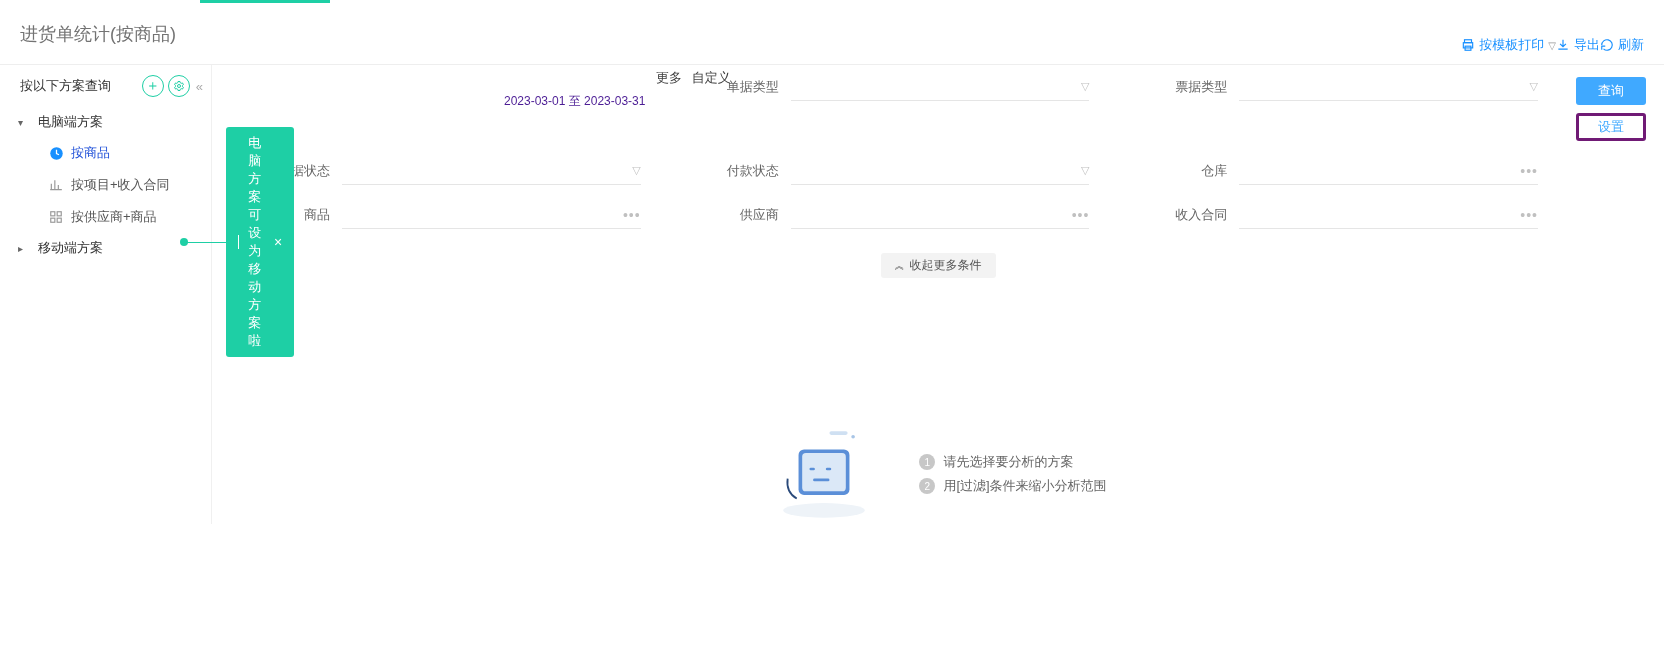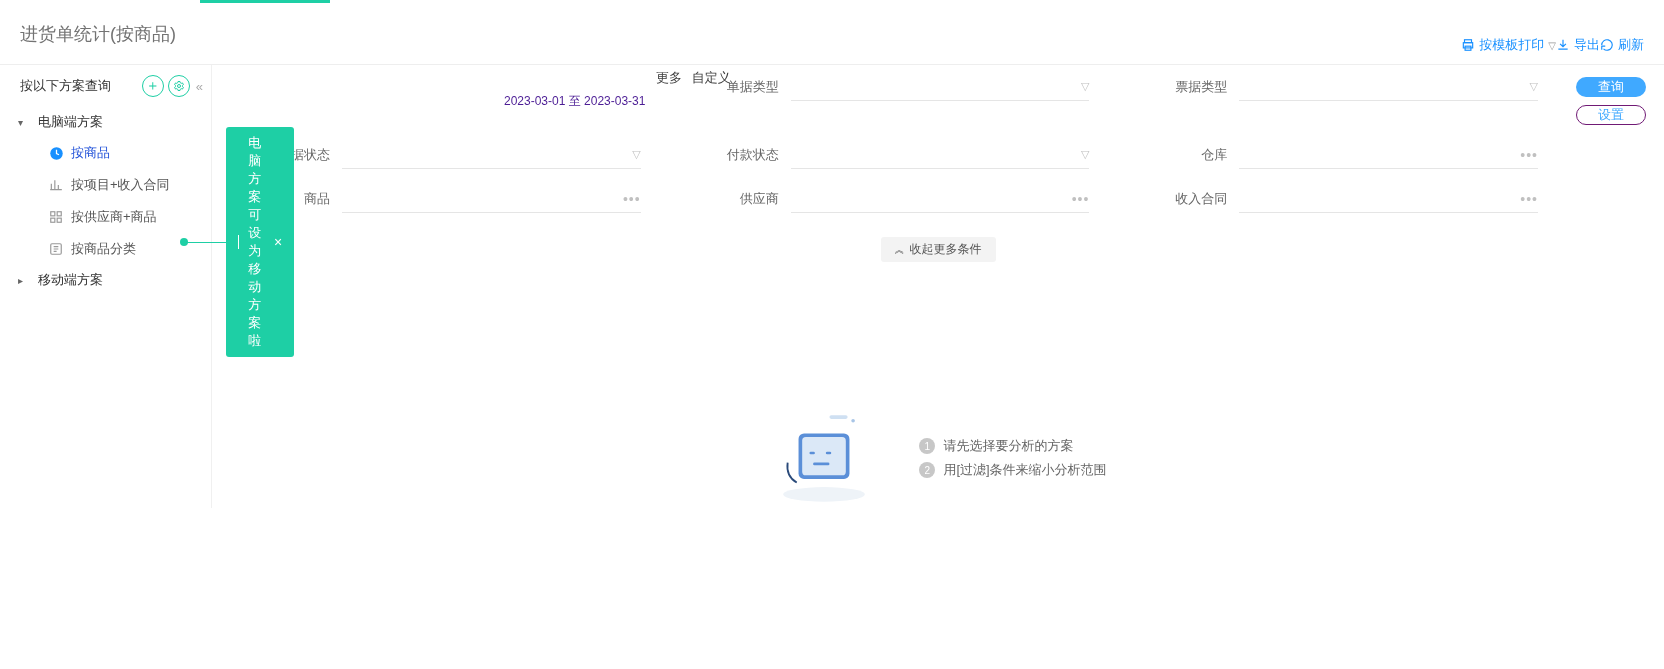--- a/index.html
+++ b/index.html
@@ -34,23 +34,23 @@
 .filter-row { display: flex; gap: 8px; margin-bottom: 18px; }
 .filter-cell { flex: 1; display: flex; align-items: flex-start; padding-right: 30px; }
 .filter-cell .flab { width: 112px; text-align: right; color: #666; padding-right: 12px; padding-top: 3px; font-size: 13px; }
 .filter-cell .fctrl { flex: 1; border-bottom: 1px solid #e5e5e5; min-height: 26px; display: flex; align-items: center; justify-content: space-between; color: #999; padding-bottom: 2px; }
 .filter-cell .chev { color: #c0c0c0; font-size: 11px; }
 .filter-cell .dots { color: #c0c0c0; font-size: 14px; letter-spacing: 1px; cursor: pointer; }
 .topfilter-extra { position: absolute; left: 444px; top: 4px; color: #404040; font-size: 13px; }
 .topfilter-extra span { margin-right: 6px; cursor: pointer; }
 .dateval { position: absolute; left: 292px; top: 28px; color: #4c1d95; font-size: 12px; }
 .btncol { width: 70px; display: flex; flex-direction: column; gap: 8px; padding-top: 2px; }
-.btn { height: 20px; border-radius: 10px; display: flex; align-items: center; justify-content: center; font-size: 13px; cursor: pointer; }
+.btn { height: 28px; border-radius: 3px; display: flex; align-items: center; justify-content: center; font-size: 13px; cursor: pointer; }
 .btn.primary { background: #40a9ff; color: #fff; }
-.btn.ghost { border: 1px solid #701a75; color: #40a9ff; background: #fff; }
+.btn.ghost { border: 3px solid #701a75; color: #40a9ff; background: #fff; }
 .collapse-bar { text-align: center; padding: 6px 0; }
 .collapse-bar .inner { display: inline-flex; align-items: center; gap: 5px; background: #f3f3f3; padding: 4px 14px; border-radius: 3px; color: #555; cursor: pointer; font-size: 12px; }
 .empty { text-align: center; padding-top: 140px; display: flex; align-items: center; justify-content: center; gap: 40px; }
 .empty .illus { width: 110px; height: 100px; position: relative; }
 .empty .steps { text-align: left; }
 .empty .step { display: flex; align-items: center; gap: 8px; color: #666; margin: 6px 0; font-size: 13px; }
 .empty .step .num { width: 16px; height: 16px; border-radius: 50%; background: #c7c7c7; color: #fff; font-size: 10px; display: inline-flex; align-items: center; justify-content: center; }
 </style>
 </head>
 <body>
@@ -133,29 +133,20 @@
           <span class="licon">
               <svg width="14" height="14" viewBox="0 0 24 24" fill="none" stroke="#999" stroke-width="2">
                 <rect x="3" y="3" width="7" height="7"></rect>
                 <rect x="14" y="3" width="7" height="7"></rect>
                 <rect x="3" y="14" width="7" height="7"></rect>
                 <rect x="14" y="14" width="7" height="7"></rect>
               </svg>
             </span>
           <span>按供应商+商品</span>
         </div>
-        <div class="leaf">
-          <span class="licon">
-              <svg width="14" height="14" viewBox="0 0 24 24" fill="none" stroke="#999" stroke-width="2">
-                <rect x="3" y="3" width="18" height="18" rx="2"></rect>
-                <path d="M8 8h8M8 12h8M8 16h5"></path>
-              </svg>
-            </span>
-          <span>按商品分类</span>
-        </div>
       </div>
       <div class="group">
         <span class="caret">▸</span>
         <span>移动端方案</span>
       </div>
     </div>
   </div>
 
   <div class="main">
     <div class="topfilter-extra">

